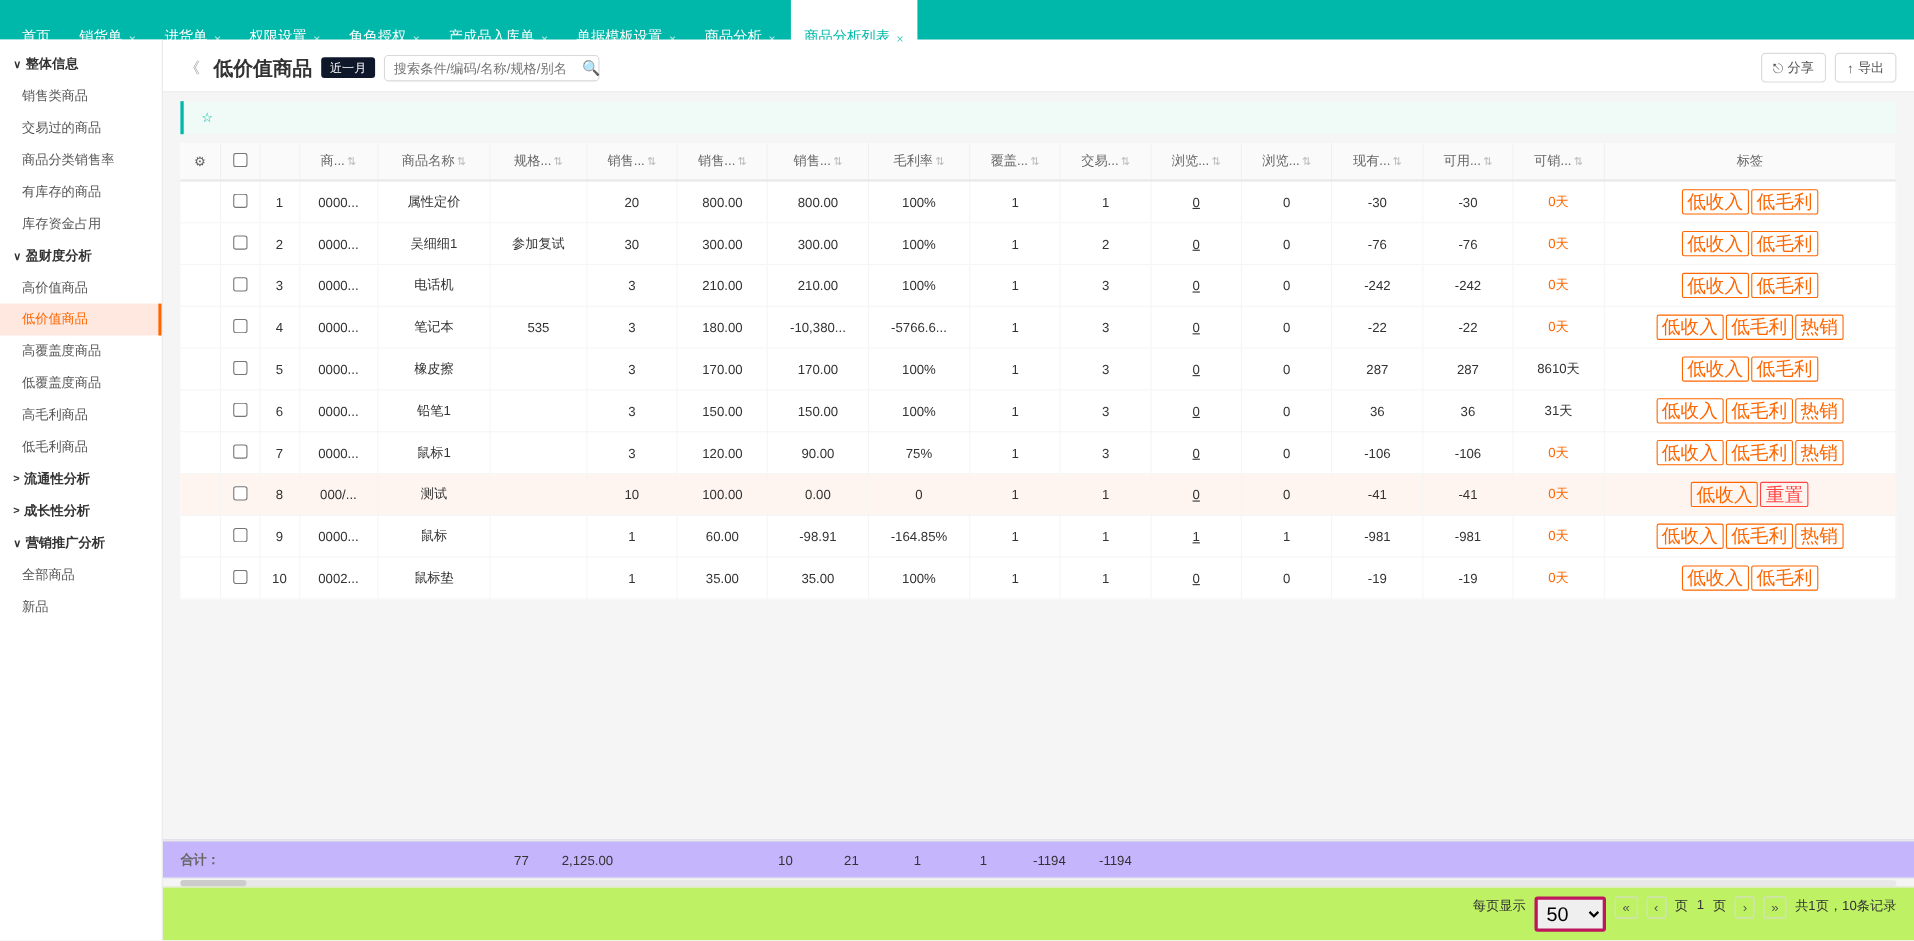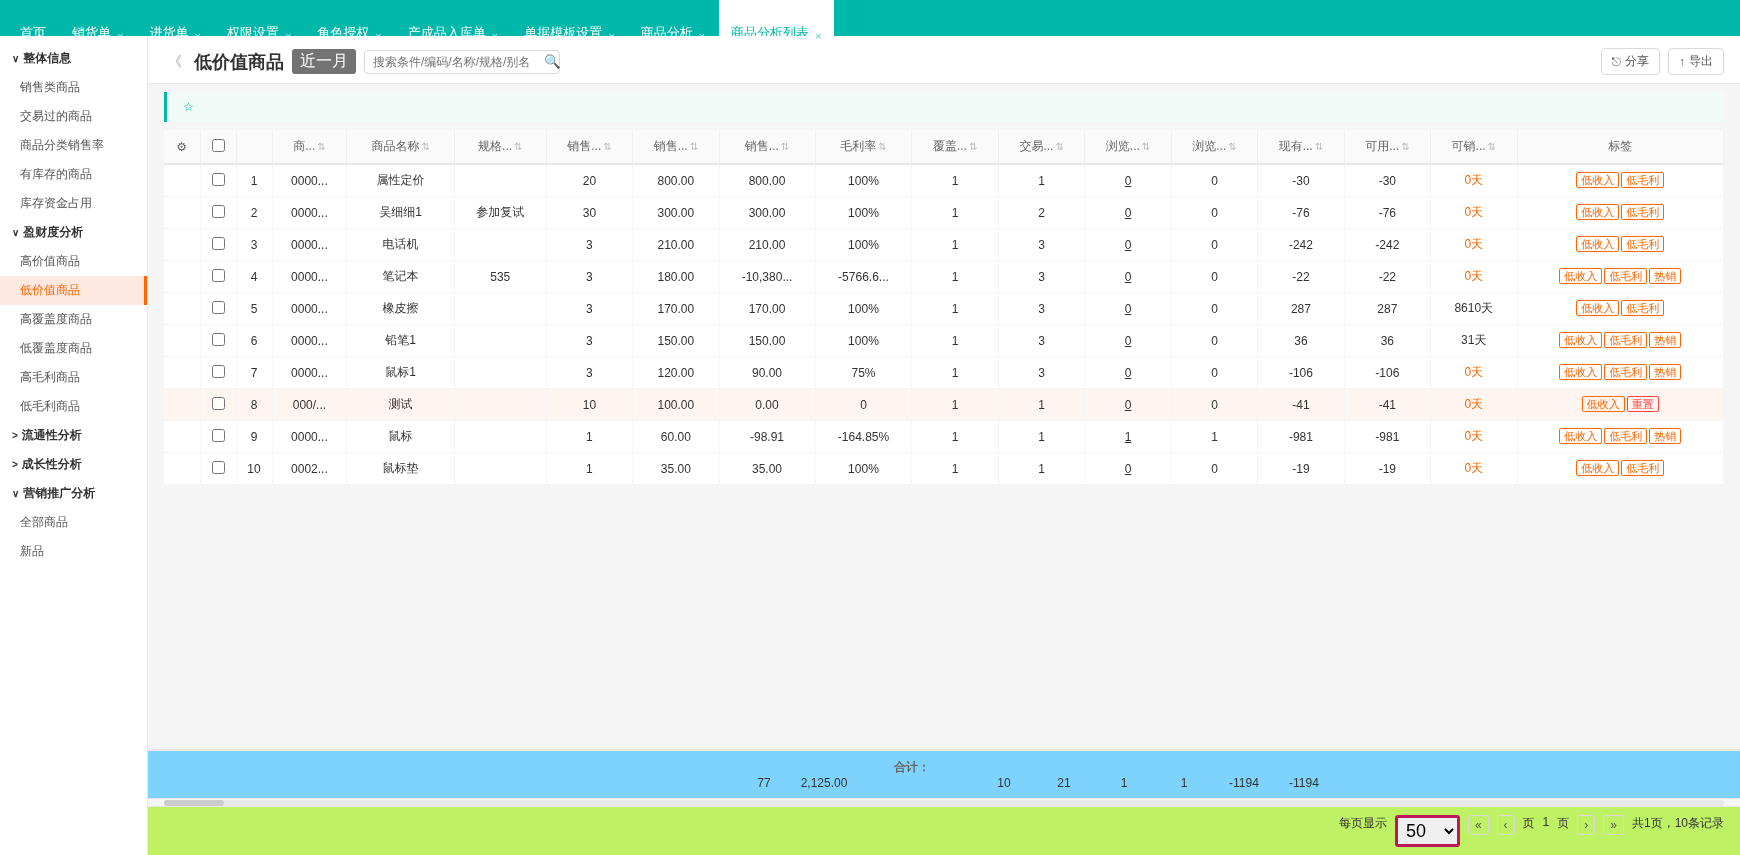--- a/index.html
+++ b/index.html
@@ -21,47 +21,47 @@
     .sidebar-group-title .arrow { margin-right: 4px; font-size: 10px; }
     .sidebar-item { padding: 6px 12px 6px 20px; color: #555; cursor: pointer; font-size: 12px; }
     .sidebar-item.active { background: #ffe8e0; color: #ff6600; border-right: 3px solid #ff6600; }
     
     
     .content { flex: 1; display: flex; flex-direction: column; overflow: hidden; }
     
     
     .page-header { padding: 12px 16px 8px 16px; display: flex; align-items: center; gap: 8px; background: #fff; border-bottom: 1px solid #e8e8e8; }
     .page-title { font-size: 18px; font-weight: bold; color: #333; }
-    .filter-btn { background: #737373; color: #fff; border: none; border-radius: 3px; padding: 2px 8px; font-size: 16px; cursor: pointer; }
+    .filter-btn { background: #0f172a; color: #fff; border: none; border-radius: 3px; padding: 2px 8px; font-size: 11px; cursor: pointer; }
     .search-box { border: 1px solid #d9d9d9; border-radius: 4px; padding: 4px 8px; width: 196px; font-size: 12px; outline: none; }
     .search-icon-btn { background: none; border: none; cursor: pointer; color: #999; margin-left: -24px; }
     .header-right { margin-left: auto; display: flex; gap: 8px; }
     .header-btn { background: none; border: 1px solid #d9d9d9; border-radius: 4px; padding: 4px 10px; cursor: pointer; font-size: 12px; color: #555; display: flex; align-items: center; gap: 4px; }
     .collapse-btn { background: none; border: none; cursor: pointer; color: #999; font-size: 14px; padding: 4px; }
     
     
     .info-banner { background: #f0fbf8; border-left: 3px solid #00b8a9; padding: 8px 16px; margin: 8px 16px; font-size: 12px; color: #555; display: flex; align-items: center; gap: 6px; }
     .info-icon { color: #00b8a9; }
     
     
     .table-container { flex: 1; overflow: auto; padding: 0 16px; }
     table { width: 100%; border-collapse: collapse; background: #fff; font-size: 12px; }
     thead tr { background: #fafafa; border-bottom: 2px solid #e8e8e8; }
     th { padding: 8px 6px; text-align: center; color: #666; font-weight: normal; border-right: 1px solid #f0f0f0; white-space: nowrap; position: relative; }
     th .sort-icon { color: #bbb; font-size: 10px; margin-left: 2px; }
     td { padding: 7px 6px; text-align: center; border-bottom: 1px solid #f5f5f5; border-right: 1px solid #f5f5f5; }
     tr.highlighted td { background: #fff5f0; }
-    .tag { border-radius: 2px; padding: 1px 4px; font-size: 11px; margin: 0 1px; }
+    .tag { border-radius: 2px; padding: 1px 4px; font-size: 17px; margin: 0 1px; }
     .tag-orange { color: #ff6600; border: 1px solid #ff6600; }
     .tag-red { color: #ff4444; border: 1px solid #ff4444; }
     .underline-link { text-decoration: underline; color: #333; cursor: pointer; }
     .days-orange { color: #ff6600; }
     
     
-    .table-footer { background: #7dd3fc; border-top: 2px solid #e8e8e8; padding: 8px 16px; display: flex; align-items: center; font-size: 12px; flex-direction: column; }
+    .table-footer { background: #c4b5fd; border-top: 2px solid #e8e8e8; padding: 8px 16px; display: flex; align-items: center; font-size: 12px; }
     .footer-label { color: #666; font-weight: bold; min-width: 100px; }
     .footer-data { display: flex; gap: 0; flex: 1; }
     .footer-cell { text-align: center; min-width: 60px; padding: 0 6px; }
     
     
     .pagination { background: #bef264; border-top: 1px solid #e8e8e8; padding: 8px 16px; display: flex; align-items: flex-start; justify-content: flex-end; gap: 8px; font-size: 12px; }
     .page-size-select { border: 3px solid #be185d; border-radius: 3px; padding: 2px 4px; font-size: 18px; }
     .page-nav-btn { background: none; border: 1px solid #d9d9d9; border-radius: 3px; padding: 2px 6px; cursor: pointer; font-size: 12px; color: #555; }
     
     

